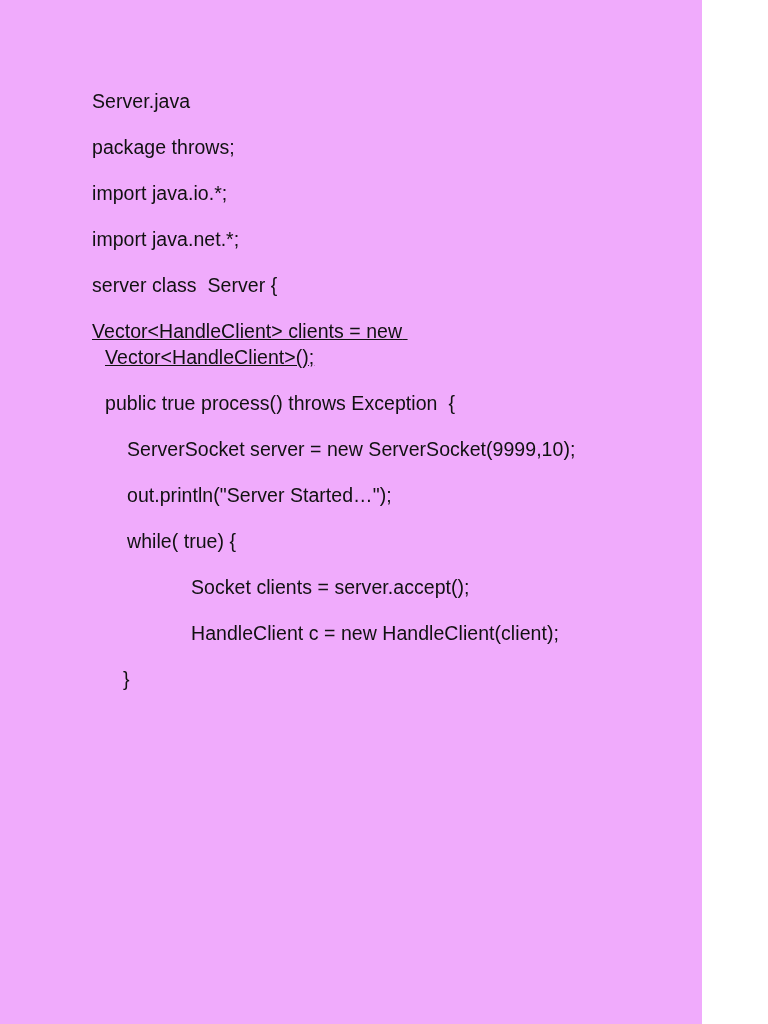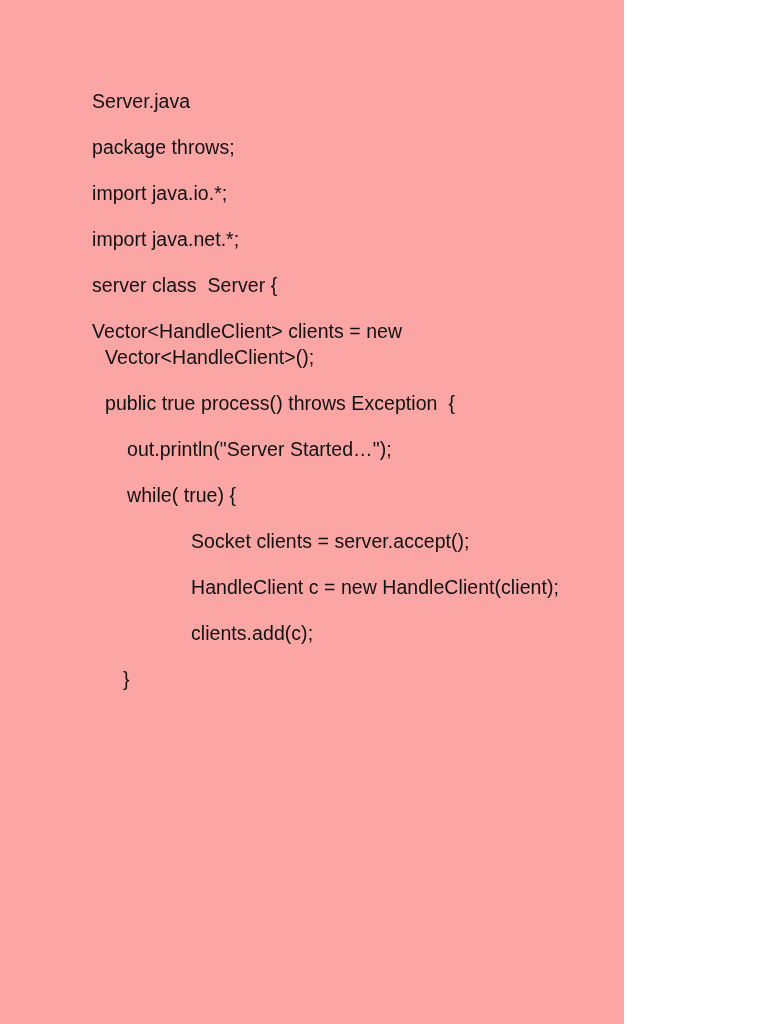--- a/index.html
+++ b/index.html
@@ -11,23 +11,23 @@
     width: 768px;
     height: 1024px;
     background: #ffffff;
     font-family: "Liberation Sans", sans-serif;
     color: #0d0d0d;
     overflow: hidden;
   }
 
   #page {
     position: relative;
-    width: 624px;
+    width: 702px;
     height: 1024px;
-    background: #fca5a5;
+    background: #f0abfc;
     box-sizing: border-box;
   }
 
   #doc-body {
     position: absolute;
     left: 92px;
     top: 88px;
     width: 600px;
   }
 
@@ -48,20 +48,21 @@
   .ind-2 { padding-left: 13px; }
   .ind-3 { padding-left: 35px; }
   .ind-4 { padding-left: 99px; }
   .ind-close { padding-left: 31px; }
 
   
   .wrap-line {
     padding-left: 13px;
     text-indent: -13px;
     max-width: 400px;
+    text-decoration: underline;
   }
 </style>
 </head>
 <body>
 
 <div id="page">
   <div id="doc-body">
 
     <div class="code-line ind-0">Server.java</div>
 
@@ -73,27 +74,27 @@
     <div class="code-line ind-0">import java.net.*;</div>
 
 
     <div class="code-line ind-0">server class  Server {</div>
 
 
     <div class="code-line wrap-line">Vector&lt;HandleClient&gt; clients = new Vector&lt;HandleClient&gt;();</div>
 
     <div class="code-line ind-2">public true process() throws Exception  {</div>
 
+    <div class="code-line ind-3">ServerSocket server = new ServerSocket(9999,10);</div>
 
     <div class="code-line ind-3">out.println("Server Started…");</div>
 
     <div class="code-line ind-3">while( true) {</div>
 
     <div class="code-line ind-4">Socket clients = server.accept();</div>
 
     <div class="code-line ind-4">HandleClient c = new HandleClient(client);</div>
 
-    <div class="code-line ind-4">clients.add(c);</div>
 
     <div class="code-line ind-close">}</div>
 
   </div>
 </div>
 
 </body></html>

